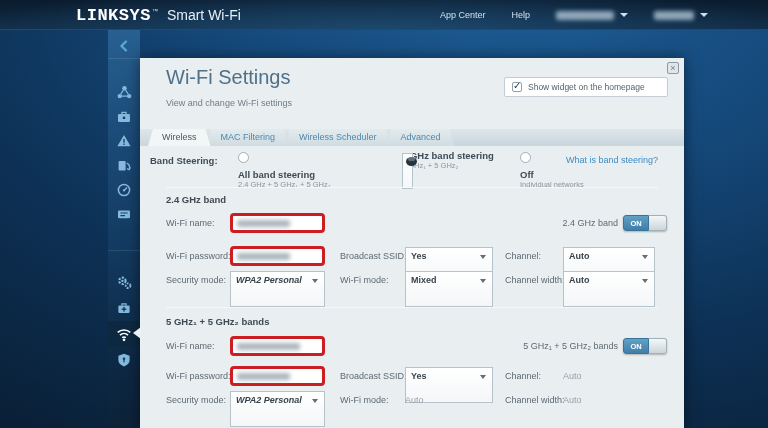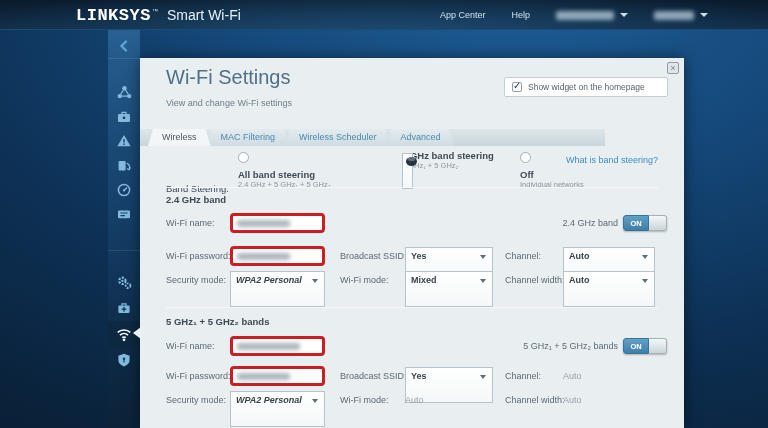--- a/index.html
+++ b/index.html
@@ -37,28 +37,28 @@
     font-size:9px;line-height:10px;text-align:center;cursor:pointer;background:#dfe5e8;}
   .pg-title{position:absolute;left:26px;top:8px;font-size:20px;color:#4f7089;}
   .pg-sub{position:absolute;left:26px;top:40px;font-size:9px;color:#6e7d87;}
   .widget-box{position:absolute;left:364px;top:19px;width:164px;height:20px;background:#fff;border:1px solid #c3cdd3;border-radius:2px;
     display:flex;align-items:center;gap:6px;padding-left:7px;cursor:pointer;}
   .cbx{width:10px;height:10px;border:1px solid #8fa0ab;border-radius:2px;background:#fff;position:relative;flex:0 0 auto;}
   .cbx .mark{position:absolute;left:0px;top:-3px;font-size:10px;font-weight:bold;color:#1f3952;}
   .widget-box .wlabel{font-size:8.5px;color:#55626c;}
 
   
-  .tabbar{position:absolute;left:0;top:71px;width:465px;height:17px;background:linear-gradient(180deg,#dde6ea,#c9d6dc);}
+  .tabbar{position:absolute;left:0;top:71px;width:544px;height:17px;background:linear-gradient(180deg,#dde6ea,#c9d6dc);}
   .tabs{position:absolute;left:8px;top:0;height:17px;display:flex;}
   .tab{height:17px;line-height:17px;padding:0 14px;font-size:9px;color:#4b8ab2;cursor:pointer;position:relative;
     background:linear-gradient(180deg,#e3ebee,#d0dce2);clip-path:polygon(5px 0,calc(100% - 5px) 0,100% 100%,0 100%);margin-right:-4px;}
   .tab.active{background:#f2f6f7;color:#4c5760;z-index:2;}
 
   
-  .bs-label{position:absolute;left:26px;top:97px;font-size:9.5px;font-weight:normal;color:#3f4d58;margin-top:28px;}
+  .bs-label{position:absolute;left:10px;top:97px;font-size:9.5px;font-weight:bold;color:#3f4d58;}
   .radio-opt{position:absolute;top:92px;display:flex;gap:6px;cursor:pointer;flex-direction:column;}
   .r1{left:98px;} .r2{left:262px;} .r3{left:380px;}
   .rdo{width:11px;height:11px;border:1px solid #9fb0ba;border-radius:50%;background:#fff;margin-top:2px;position:relative;flex:0 0 auto;}
   .rdo.sel::after{content:"";position:absolute;left:2.5px;top:2.5px;width:5px;height:5px;border-radius:50%;background:#27333d;}
   .ro-main{font-size:9.5px;font-weight:bold;color:#3f4b55;line-height:11px;}
   .ro-sub{font-size:7.5px;color:#8b969e;line-height:9px;}
   .bs-link{position:absolute;right:26px;top:97px;font-size:9px;color:#3d8dc4;cursor:pointer;}
 
   .divider{position:absolute;left:26px;right:26px;height:1px;background:#d4dbdf;border-bottom:1px solid #f6f8f9;}
   .d1{top:129px;} .d2{top:249px;}

